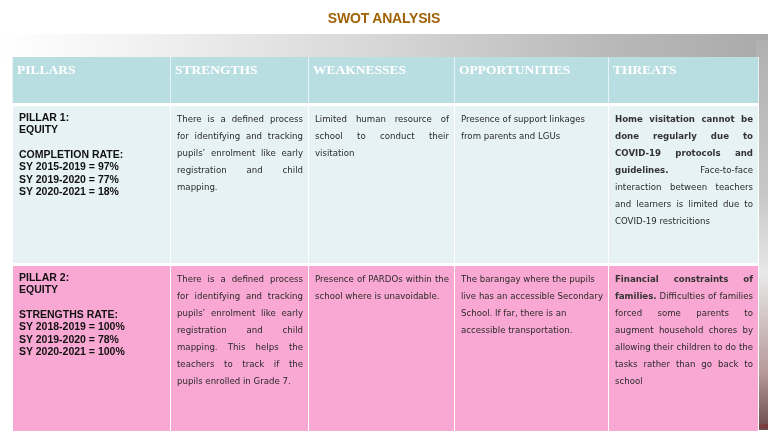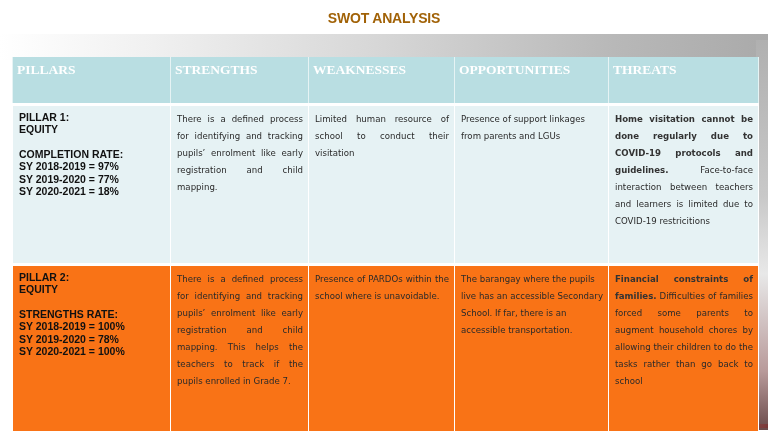--- a/index.html
+++ b/index.html
@@ -81,21 +81,21 @@
       padding: 5px 5px 4px 6px;
       font-family: "DejaVu Sans", sans-serif;
       font-size: 8.6px;
       line-height: 17px;
       color: #2a2a2a;
       text-align: justify;
       border-left: 1px solid #ffffff;
       border-right: 1px solid #ffffff;
     }
     .row-1 td { background: #e6f2f4; height: 148px; border-bottom: 3px solid #ffffff; }
-    .row-2 td { background: #f97316; height: 156px; }
+    .row-2 td { background: #f9a8d4; height: 156px; }
     .pillar-cell {
       font-family: "Liberation Sans", sans-serif !important;
       font-weight: bold;
       font-size: 10.5px !important;
       line-height: 12.4px !important;
       color: #111111 !important;
       text-align: right;
     }
     .pillar-cell .gap { height: 12px; }
     .bold-lead { font-weight: bold; color: #333333; }
@@ -133,21 +133,21 @@
         <th>THREATS</th>
       </tr>
     </thead>
     <tbody>
       <tr class="row-1">
         <td class="pillar-cell">
           <div>PILLAR 1:</div>
           <div>EQUITY</div>
           <div class="gap"></div>
           <div>COMPLETION RATE:</div>
-          <div>SY 2018-2019 = 97%</div>
+          <div>SY 2015-2019 = 97%</div>
           <div>SY 2019-2020 = 77%</div>
           <div>SY 2020-2021 = 18%</div>
         </td>
         <td>There is a defined process for identifying and tracking pupils’ enrolment like early registration and child mapping.</td>
         <td>Limited human resource of school to conduct their visitation</td>
         <td class="opp-text">Presence of support linkages from parents and LGUs</td>
         <td><span class="bold-lead">Home visitation cannot be done regularly due to COVID-19 protocols and guidelines.</span><span> Face-to-face interaction between teachers and learners is limited due to COVID-19 restricitions</span></td>
       </tr>
       <tr class="row-2">
         <td class="pillar-cell">

